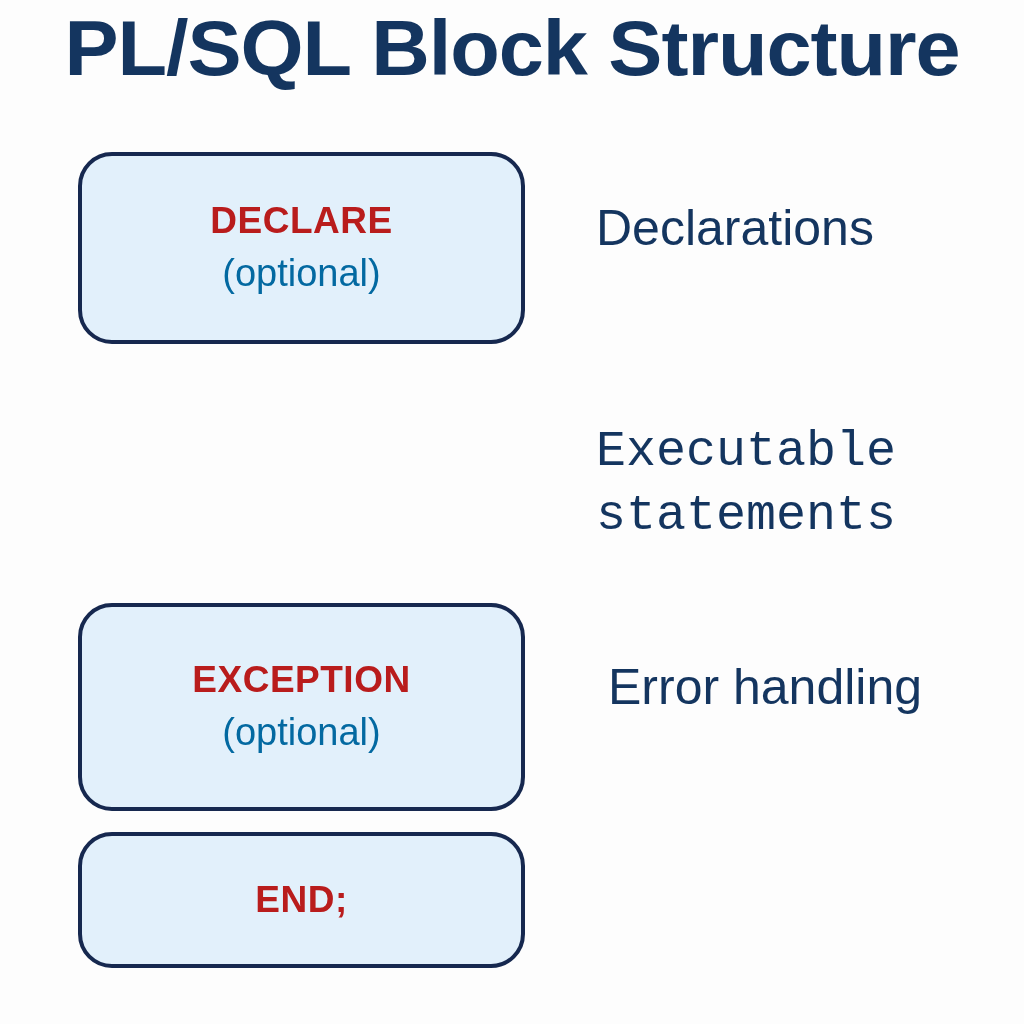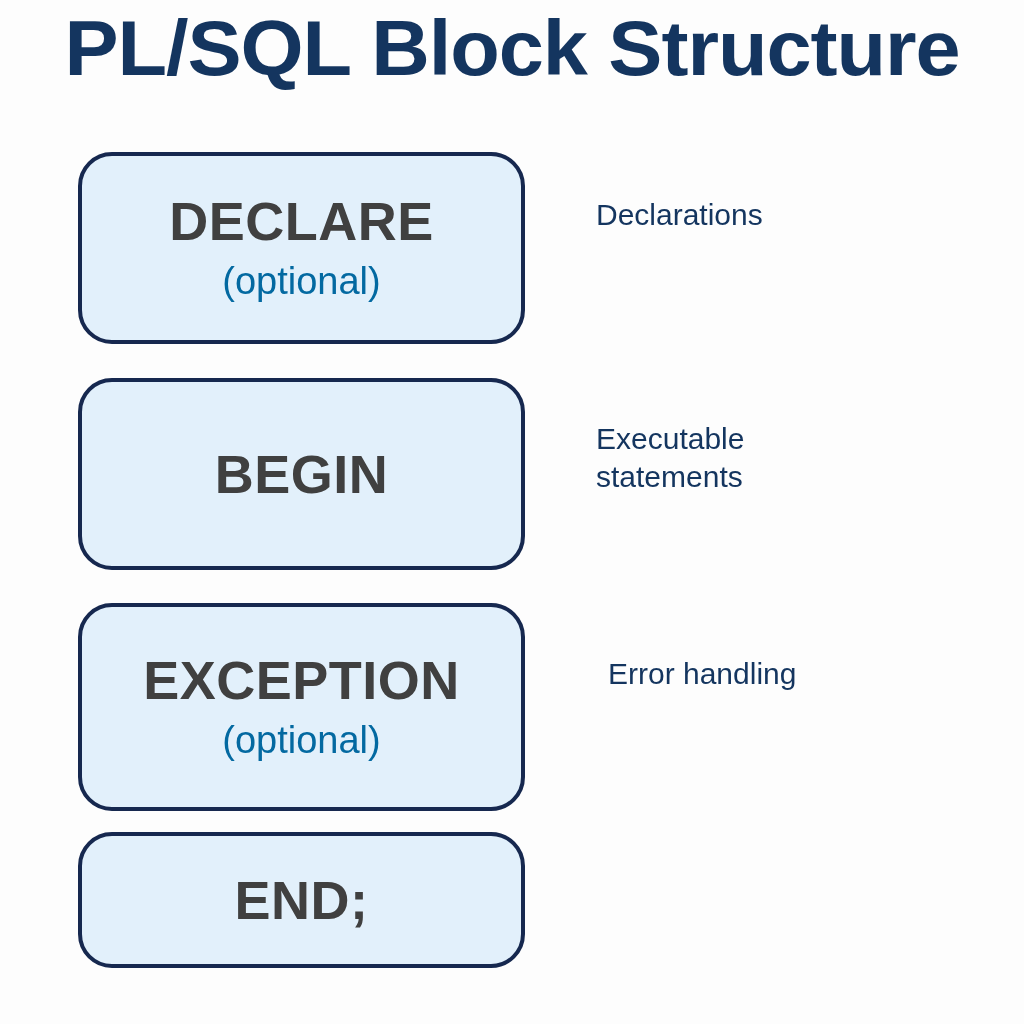--- a/index.html
+++ b/index.html
@@ -49,23 +49,23 @@
     border-radius: 34px;
     display: flex;
     flex-direction: column;
     align-items: center;
     justify-content: center;
   }
 
   .block-keyword {
     font-family: "Liberation Sans", sans-serif;
     font-weight: bold;
-    font-size: 54px;
+    font-size: 37px;
     letter-spacing: 0.5px;
-    color: #404040;
+    color: #b91c1c;
     line-height: 1.05;
     white-space: nowrap;
   }
 
   .block-sub {
     font-family: "Liberation Sans", sans-serif;
     font-weight: normal;
     font-size: 38px;
     color: #0369a1;
     line-height: 1.1;
@@ -73,53 +73,49 @@
     white-space: nowrap;
   }
 
   
   .desc {
     position: absolute;
     left: 596px;
     width: 410px;
     font-family: "Liberation Sans", sans-serif;
     font-weight: normal;
-    font-size: 30px;
+    font-size: 50px;
     line-height: 1.28;
     color: #14355f;
     white-space: pre-line;
   }
 
   
   #block-0 { top: 152px;  height: 192px; }
   #block-1 { top: 378px;  height: 192px; }
   #block-2 { top: 603px;  height: 208px; }
   #block-3 { top: 832px;  height: 136px; }
 
   #desc-0 { top: 196px; }
-  #desc-1 { top: 420px; }
+  #desc-1 { top: 420px; font-family: Liberation Mono, monospace; }
   #desc-2 { top: 655px; margin-left: 12px; }
 </style>
 </head>
 <body>
 
 <div class="canvas">
 
   <div class="title">PL/SQL Block Structure</div>
 
   <div class="block" id="block-0">
     <div class="block-keyword">DECLARE</div>
     <div class="block-sub">(optional)</div>
   </div>
   <div class="desc" id="desc-0">Declarations</div>
 
-  <div class="block" id="block-1">
-    <div class="block-keyword">BEGIN</div>
-
-  </div>
   <div class="desc" id="desc-1">Executable
 statements</div>
 
   <div class="block" id="block-2">
     <div class="block-keyword">EXCEPTION</div>
     <div class="block-sub">(optional)</div>
   </div>
   <div class="desc" id="desc-2">Error handling</div>
 
   <div class="block" id="block-3">

